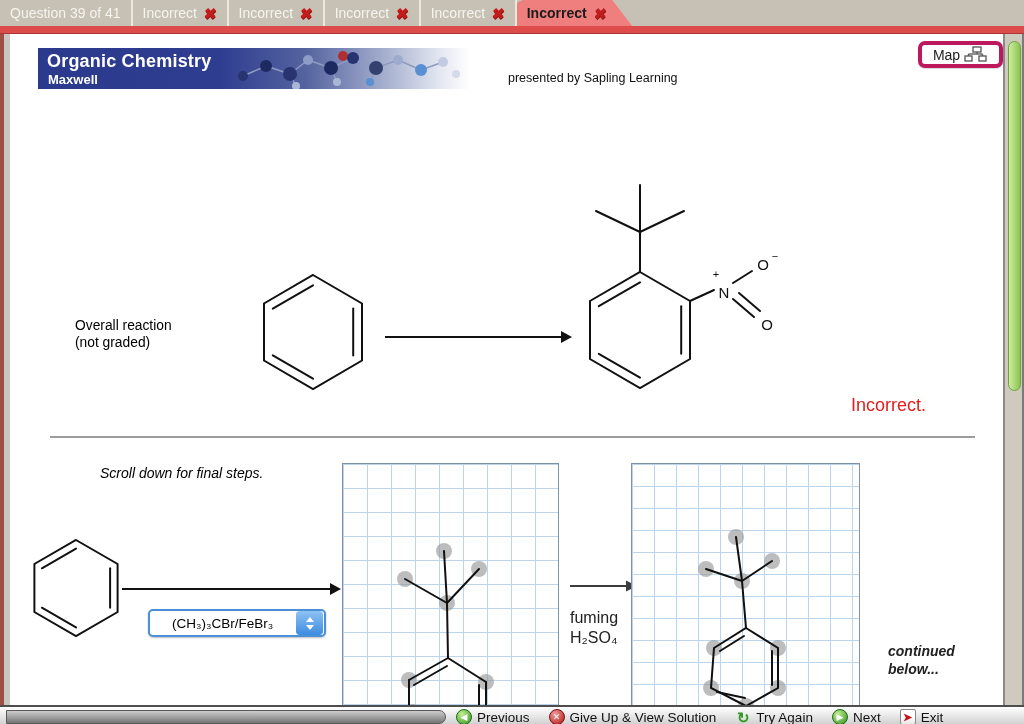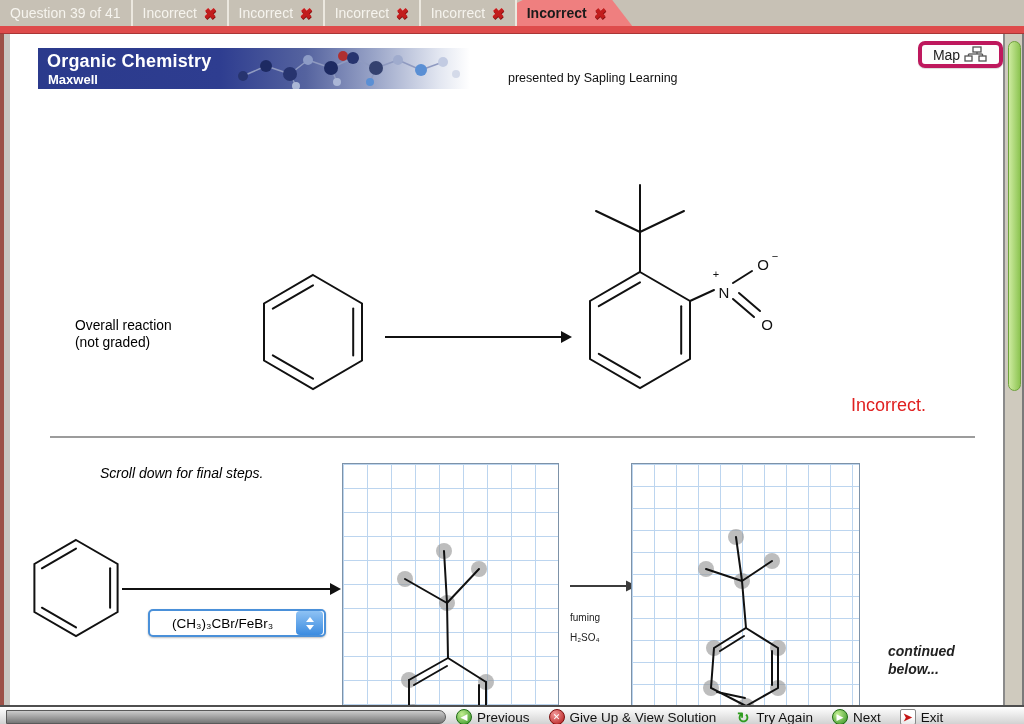--- a/index.html
+++ b/index.html
@@ -41,21 +41,21 @@
   .map-btn { position:absolute; left:918px; top:41px; width:85px; height:27px; background:#fdfdfd;
              border:4px solid #be185d; border-radius:7px; display:flex; align-items:center;
              justify-content:center; gap:4px; font-size:14px; color:#222; box-shadow:0 1px 1px rgba(0,0,0,0.15); }
 
   
   .question { position:absolute; left:80px; top:107px; width:852px; font-size:13.8px; line-height:17.5px; color:#000; }
   .overall-label { position:absolute; left:75px; top:317px; font-size:13.8px; line-height:17px; color:#000; }
   .incorrect-msg { position:absolute; left:851px; top:395px; font-size:18px; color:#e02020; }
   .divider { position:absolute; left:50px; top:436px; width:925px; height:2px; background:#9c9c9c; }
   .scroll-note { position:absolute; left:52px; top:465px; font-size:14px; font-style:italic; color:#000;margin-left:48px; }
-  .fuming { position:absolute; left:570px; top:608px; font-size:10px; color:#222; line-height:20px; }
+  .fuming { position:absolute; left:570px; top:608px; font-size:16px; color:#222; line-height:20px; }
   .continued { position:absolute; left:888px; top:642px; font-size:14px; font-style:italic; color:#222; line-height:18px;font-weight:bold; }
 
   svg .bond { stroke:#111; stroke-width:2; fill:none; stroke-linecap:round; }
   svg .atom { font-family:"Liberation Sans",sans-serif; font-size:15px; fill:#111; }
   svg .charge { font-family:"Liberation Sans",sans-serif; font-size:11px; fill:#111; }
   svg .dot { fill:#9a9a9a; opacity:0.65; }
 
   .struct { position:absolute; }
 
   

